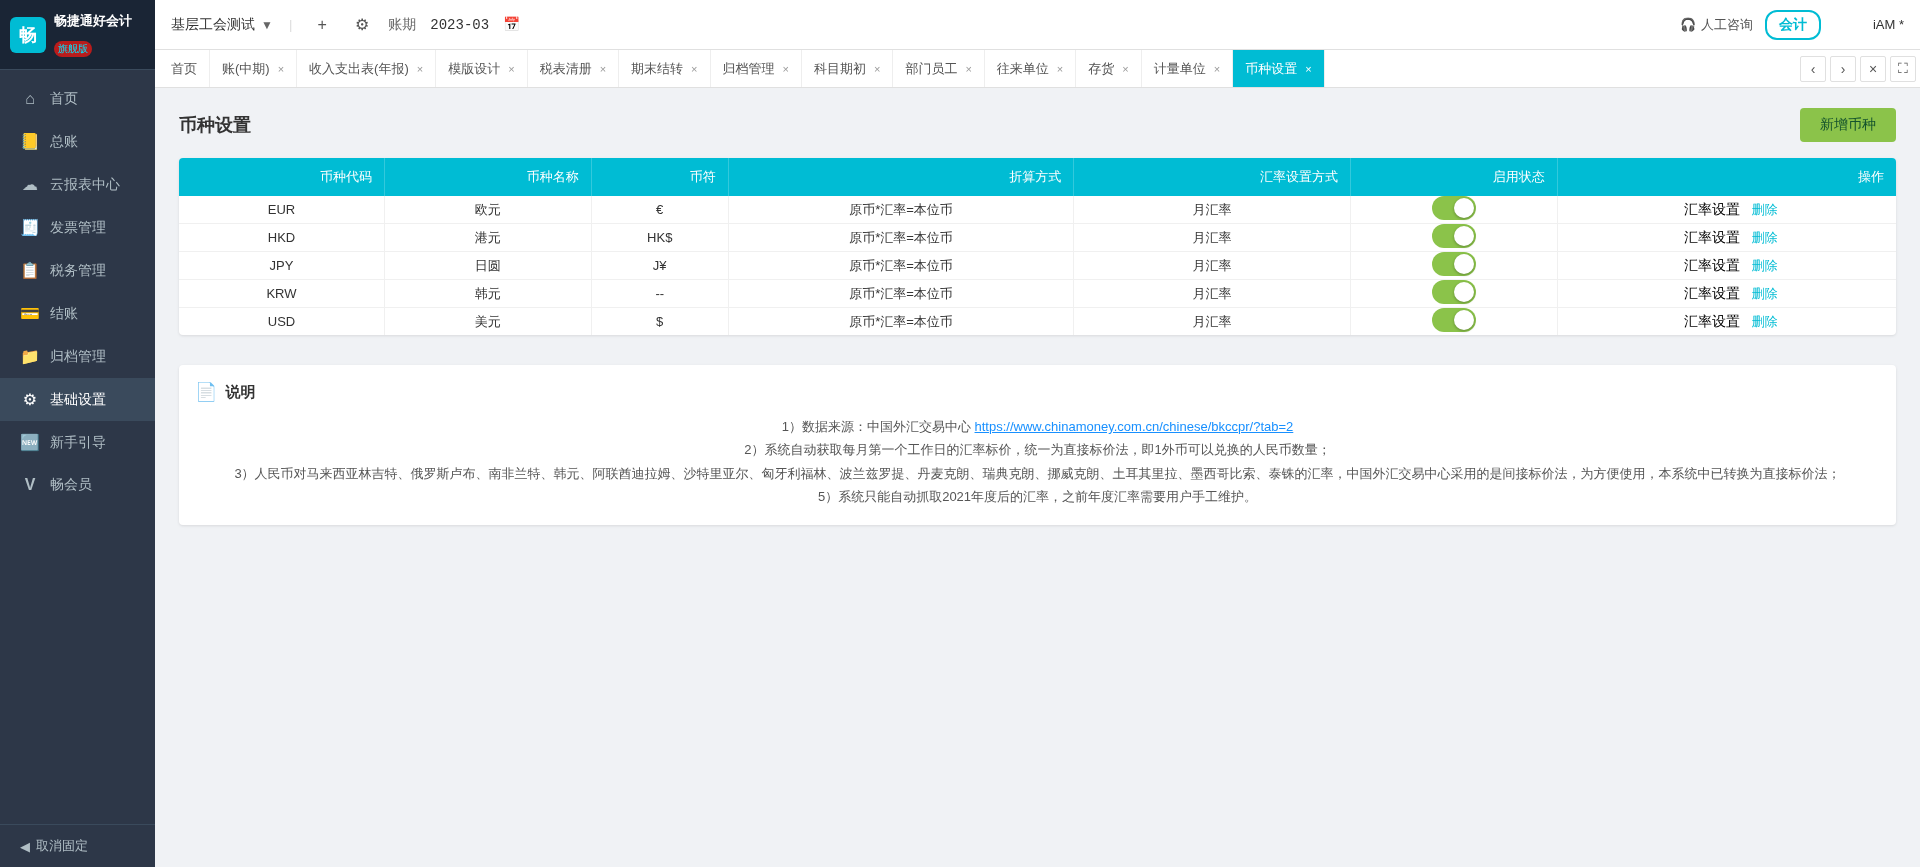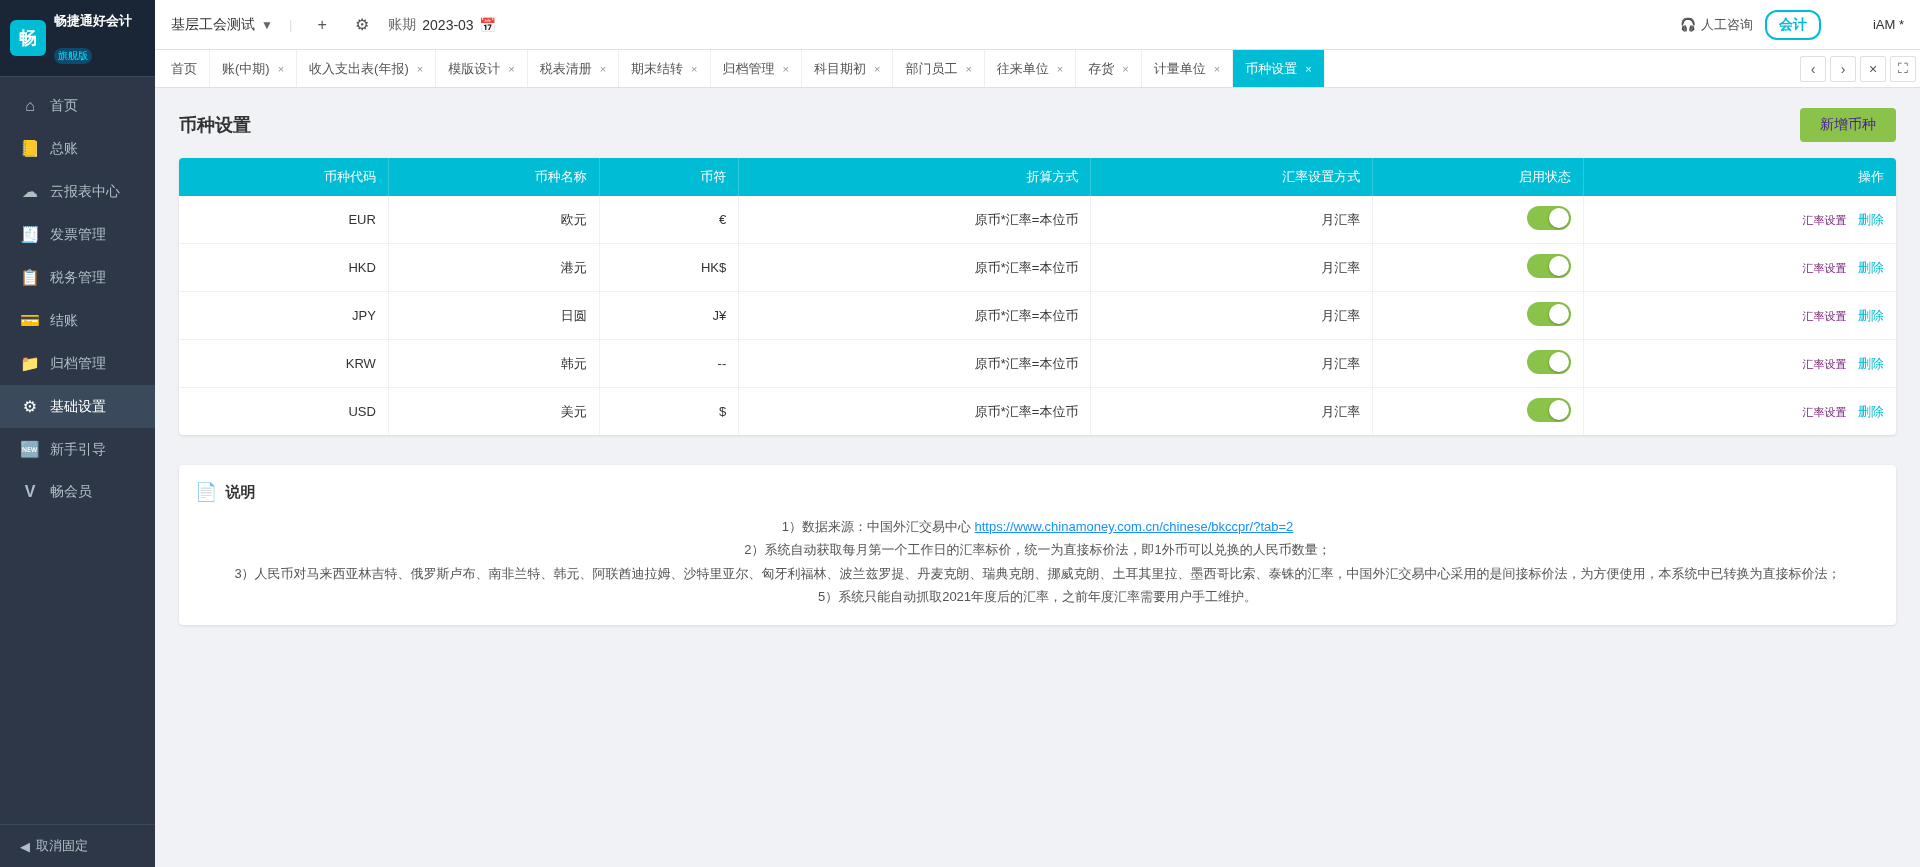--- a/index.html
+++ b/index.html
@@ -28,21 +28,21 @@
       height: 36px;
       background: #00bcd4;
       border-radius: 6px;
       display: flex;
       align-items: center;
       justify-content: center;
       font-size: 18px;
       color: white;
       font-weight: bold;
     }
-    .logo-sub { font-size: 10px; color: #00e5ff; background: #0c4a6e; padding: 1px 4px; border-radius: 8px; margin-top: 18px; display: inline-block; }
+    .logo-sub { font-size: 10px; color: #00e5ff; background: #b91c1c; padding: 1px 4px; border-radius: 8px; margin-top: 11px; display: inline-block; }
 
     .sidebar-nav { flex: 1; padding: 8px 0; }
     .sidebar-item {
       display: flex;
       align-items: center;
       gap: 10px;
       padding: 12px 20px;
       cursor: pointer;
       color: #b0bec5;
       font-size: 14px;
@@ -92,23 +92,24 @@
       align-items: center;
       justify-content: center;
       cursor: pointer;
       color: #555;
       font-size: 16px;
       border-radius: 4px;
     }
     .period-info {
       display: flex;
       align-items: center;
-      gap: 6px;
+      gap: 14px;
       font-size: 14px;
       color: #333;
+      font-family: Liberation Mono, monospace;
     }
     .period-label { color: #666; }
     .period-value { font-weight: 500; }
     .period-icon { color: #00bcd4; cursor: pointer; }
     .topbar-right {
       margin-left: auto;
       display: flex;
       align-items: center;
       gap: 12px;
     }
@@ -204,21 +205,21 @@
       justify-content: space-between;
       margin-bottom: 16px;
     }
     .page-title {
       font-size: 18px;
       font-weight: bold;
       color: #333;
     }
     .new-btn {
       background: #8bc34a;
-      color: #4c1d95;
+      color: #14532d;
       border: none;
       padding: 8px 20px;
       border-radius: 4px;
       font-size: 14px;
       cursor: pointer;
       font-weight: 500;
     }
 
     
     .data-table {
@@ -239,22 +240,22 @@
       font-weight: 500;
       text-align: right;
       border-right: 1px solid rgba(255,255,255,0.2);
     }
     .data-table th:last-child { border-right: none; }
     .data-table tbody tr {
       border-bottom: 1px solid #f0f0f0;
     }
     .data-table tbody tr:last-child { border-bottom: none; }
     .data-table td {
-      padding: 10px 12px;
-      text-align: right;
+      padding: 0 12px;
+      text-align: center;
       font-size: 13px;
       color: #333;
       border-right: 1px solid #f0f0f0;
       margin-top: 23px;
     }
     .data-table td:last-child { border-right: none; }
 
     
     .toggle {
       display: inline-flex;
@@ -271,23 +272,23 @@
       height: 20px;
       background: #fff;
       border-radius: 50%;
       position: absolute;
       right: 2px;
       box-shadow: 0 1px 3px rgba(0,0,0,0.3);
     }
 
     
     .action-link {
-      color: #701a75;
-      cursor: pointer;
-      font-size: 11px;
+      color: #000000;
+      cursor: pointer;
+      font-size: 14px;
       text-decoration: none;
       margin: 0 8px;
     }
     .delete-link {
       color: #00bcd4;
       cursor: pointer;
       font-size: 13px;
     }
 
     

